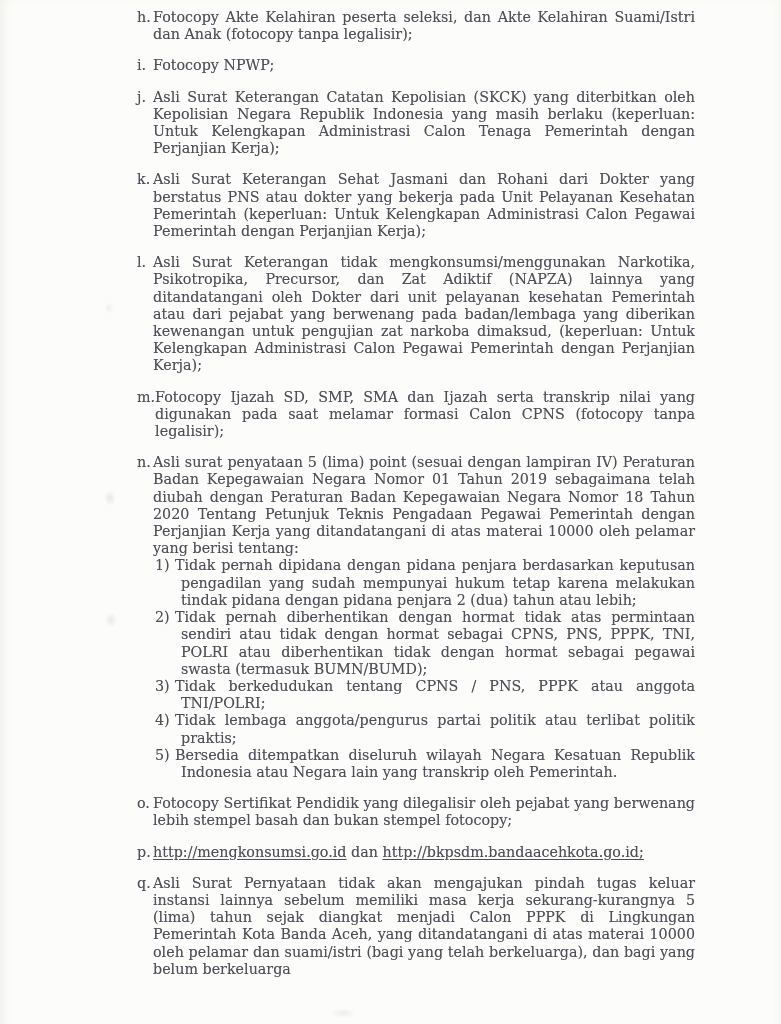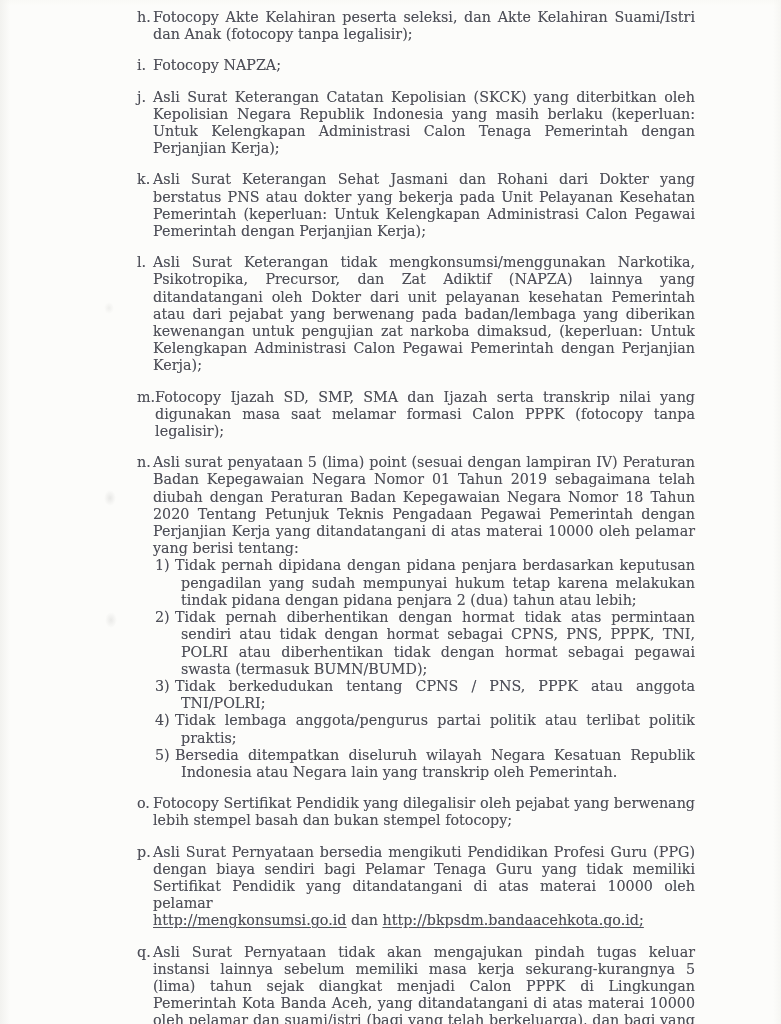--- a/index.html
+++ b/index.html
@@ -58,41 +58,41 @@
 
   <div class="doc">
 
     <div class="item first">
       <span class="letter">h.</span>
       <div class="body">Fotocopy Akte Kelahiran peserta seleksi, dan Akte Kelahiran Suami/Istri dan Anak (fotocopy tanpa legalisir);</div>
     </div>
 
     <div class="item">
       <span class="letter">i.</span>
-      <div class="body">Fotocopy NAPZA;</div>
+      <div class="body">Fotocopy NPWP;</div>
     </div>
 
     <div class="item">
       <span class="letter">j.</span>
       <div class="body">Asli Surat Keterangan Catatan Kepolisian (SKCK) yang diterbitkan oleh Kepolisian Negara Republik Indonesia yang masih berlaku (keperluan: Untuk Kelengkapan Administrasi Calon Tenaga Pemerintah dengan Perjanjian Kerja);</div>
     </div>
 
     <div class="item">
       <span class="letter">k.</span>
       <div class="body">Asli Surat Keterangan Sehat Jasmani dan Rohani dari Dokter yang berstatus PNS atau dokter yang bekerja pada Unit Pelayanan Kesehatan Pemerintah (keperluan: Untuk Kelengkapan Administrasi Calon Pegawai Pemerintah dengan Perjanjian Kerja);</div>
     </div>
 
     <div class="item">
       <span class="letter">l.</span>
       <div class="body">Asli Surat Keterangan tidak mengkonsumsi/menggunakan Narkotika, Psikotropika, Precursor, dan Zat Adiktif (NAPZA) lainnya yang ditandatangani oleh Dokter dari unit pelayanan kesehatan Pemerintah atau dari pejabat yang berwenang pada badan/lembaga yang diberikan kewenangan untuk pengujian zat narkoba dimaksud, (keperluan: Untuk Kelengkapan Administrasi Calon Pegawai Pemerintah dengan Perjanjian Kerja);</div>
     </div>
 
     <div class="item">
       <span class="letter">m.</span>
-      <div class="body">Fotocopy Ijazah SD, SMP, SMA dan Ijazah serta transkrip nilai yang digunakan masa saat melamar formasi Calon PPPK (fotocopy tanpa legalisir);</div>
+      <div class="body">Fotocopy Ijazah SD, SMP, SMA dan Ijazah serta transkrip nilai yang digunakan pada saat melamar formasi Calon CPNS (fotocopy tanpa legalisir);</div>
     </div>
 
     <div class="item">
       <span class="letter">n.</span>
       <div class="body">
         <span>Asli surat penyataan 5 (lima) point (sesuai dengan lampiran IV) Peraturan Badan Kepegawaian Negara Nomor 01 Tahun 2019 sebagaimana telah diubah dengan Peraturan Badan Kepegawaian Negara Nomor 18 Tahun 2020 Tentang Petunjuk Teknis Pengadaan Pegawai Pemerintah dengan Perjanjian Kerja yang ditandatangani di atas materai 10000 oleh pelamar yang berisi tentang:</span>
         <div class="sublist">
           <div class="sub">
             <span class="subnum">1)</span>
             <div class="subbody">Tidak pernah dipidana dengan pidana penjara berdasarkan keputusan pengadilan yang sudah mempunyai hukum tetap karena melakukan tindak pidana dengan pidana penjara 2 (dua) tahun atau lebih;</div>
@@ -118,21 +118,20 @@
     </div>
 
     <div class="item">
       <span class="letter">o.</span>
       <div class="body">Fotocopy Sertifikat Pendidik yang dilegalisir oleh pejabat yang berwenang lebih stempel basah dan bukan stempel fotocopy;</div>
     </div>
 
     <div class="item">
       <span class="letter">p.</span>
       <div class="body">
-        <span>Asli Surat Pernyataan bersedia mengikuti Pendidikan Profesi Guru (PPG) dengan biaya sendiri bagi Pelamar Tenaga Guru yang tidak memiliki Sertifikat Pendidik yang ditandatangani di atas materai 10000 oleh pelamar</span>
         <div class="links-line"><span class="link">http://mengkonsumsi.go.id</span><span> dan </span><span class="link">http://bkpsdm.bandaacehkota.go.id;</span></div>
       </div>
     </div>
 
     <div class="item">
       <span class="letter">q.</span>
       <div class="body">Asli Surat Pernyataan tidak akan mengajukan pindah tugas keluar instansi lainnya sebelum memiliki masa kerja sekurang-kurangnya 5 (lima) tahun sejak diangkat menjadi Calon PPPK di Lingkungan Pemerintah Kota Banda Aceh, yang ditandatangani di atas materai 10000 oleh pelamar dan suami/istri (bagi yang telah berkeluarga), dan bagi yang belum berkeluarga</div>
     </div>
 
   </div>

